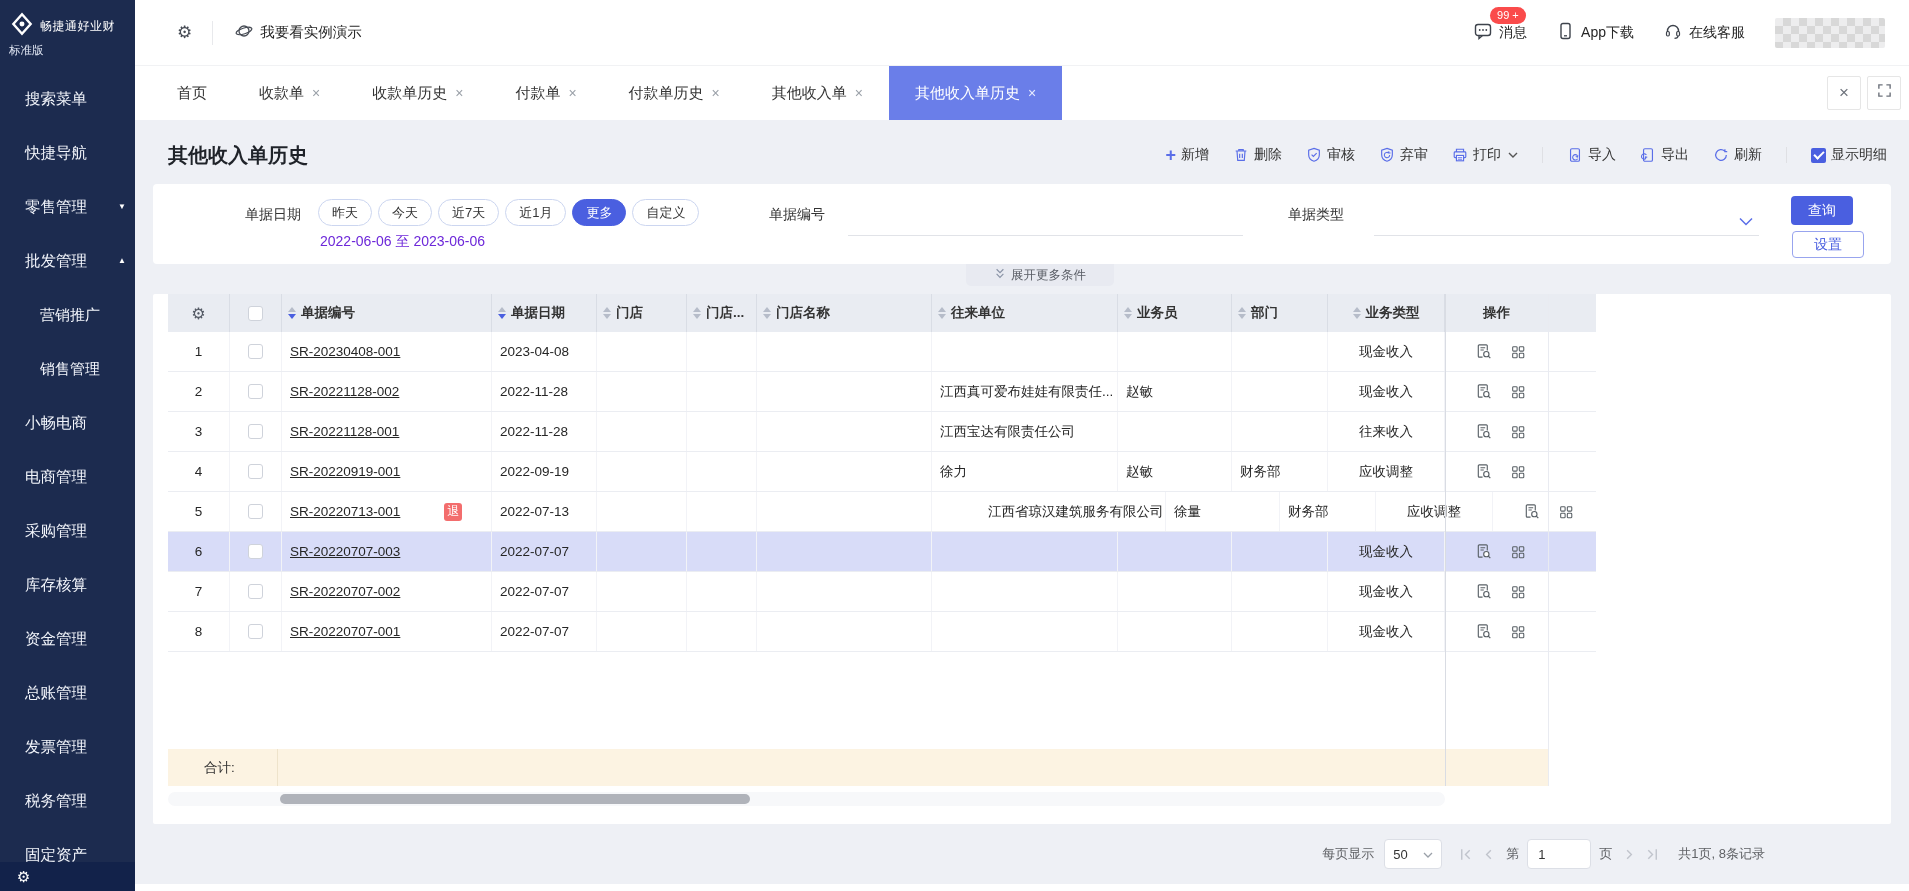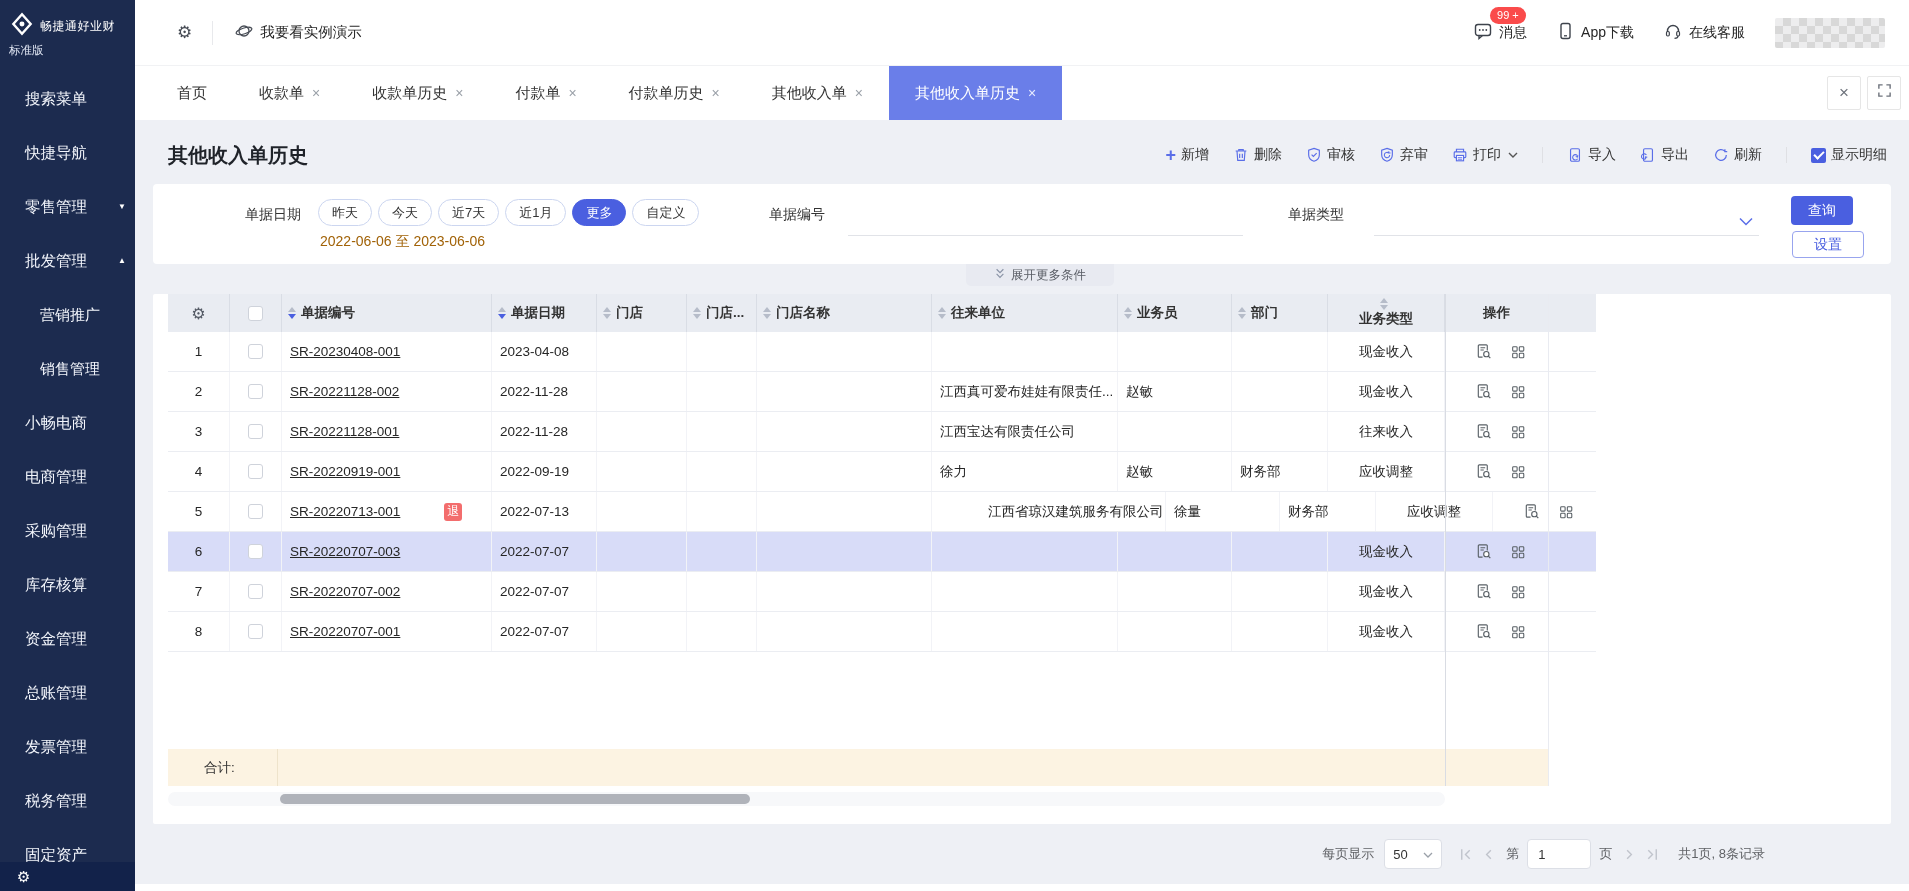--- a/index.html
+++ b/index.html
@@ -66,21 +66,21 @@
   .cb{width:15px;height:15px;background:var(--accent);border-radius:2px;position:relative;flex-shrink:0}
   .cb::after{content:"";position:absolute;left:4.5px;top:1.5px;width:4px;height:8px;border:solid #fff;border-width:0 2px 2px 0;transform:rotate(45deg)}
   .print-chev{margin-left:2px}
 
   
   .filter-panel{position:relative;background:#fff;border-radius:4px;height:80px}
   .fp-label{position:absolute;font-size:14px;color:#333;white-space:nowrap}
   .pills{position:absolute;left:165px;top:15px;display:flex}
   .pill{height:27px;line-height:25px;padding:0 13px;border:1px solid #ccd6f0;border-radius:14px;font-size:13px;color:#333;background:#fff;margin-right:6px;cursor:pointer;white-space:nowrap}
   .pill.active{background:var(--accent);border-color:var(--accent);color:#fff}
-  .date-range{position:absolute;left:167px;top:49px;font-size:14px;color:#a16207}
+  .date-range{position:absolute;left:167px;top:49px;font-size:14px;color:#6d28d9}
   .u-input{position:absolute;top:18px;height:34px;border:none;border-bottom:1px solid #e1e3e8;background:transparent;outline:none;font-size:14px;color:#333}
   .type-chev{position:absolute;top:28px}
   .btn-query{position:absolute;left:1638px;top:12px;width:62px;height:29px;background:var(--accent);color:#fff;border:none;border-radius:4px;font-size:14px;cursor:pointer}
   .btn-settings{position:absolute;left:1639px;top:47px;width:72px;height:27px;background:#fff;color:var(--accent);border:1px solid #98a4ee;border-radius:4px;font-size:14px;cursor:pointer}
   .expand-bar{position:absolute;left:813px;top:80px;width:148px;height:22px;background:#e8eaf1;border-radius:0 0 5px 5px;display:flex;align-items:center;justify-content:center;gap:5px;font-size:12.5px;color:#5a5e66;cursor:pointer}
 
   
   .table-panel{margin-top:30px;background:#fff;height:530px;position:relative;border-radius:2px}
   .grid{position:absolute;left:15px;top:0}
   .thead{display:flex;height:38px;background:#e9ecf2}
@@ -428,21 +428,21 @@
                 </span>
                 <span>业务员</span>
               </div>
               <div class="th" style="width: 96px;">
                 <span class="sorter">
                   <span class="tri-up"></span>
                   <span class="tri-down"></span>
                 </span>
                 <span>部门</span>
               </div>
-              <div class="th center" style="width: 117px; flex-direction: column;">
+              <div class="th center" style="width: 117px;">
                 <span class="sorter">
                   <span class="tri-up"></span>
                   <span class="tri-down"></span>
                 </span>
                 <span>业务类型</span>
               </div>
               <div class="th center" style="width: 103px; border-right: none;">
                 <span>操作</span>
               </div>
             </div>

